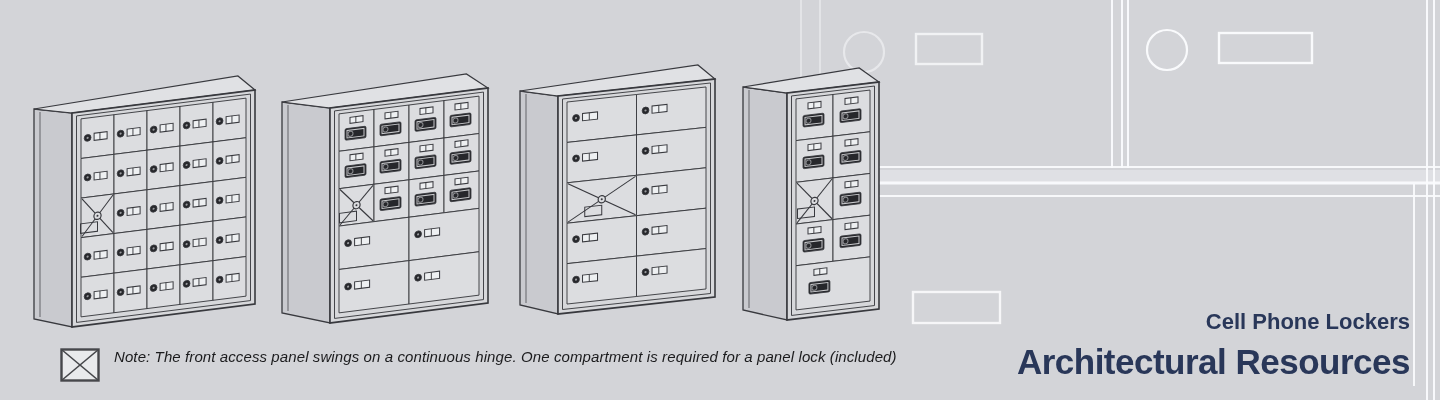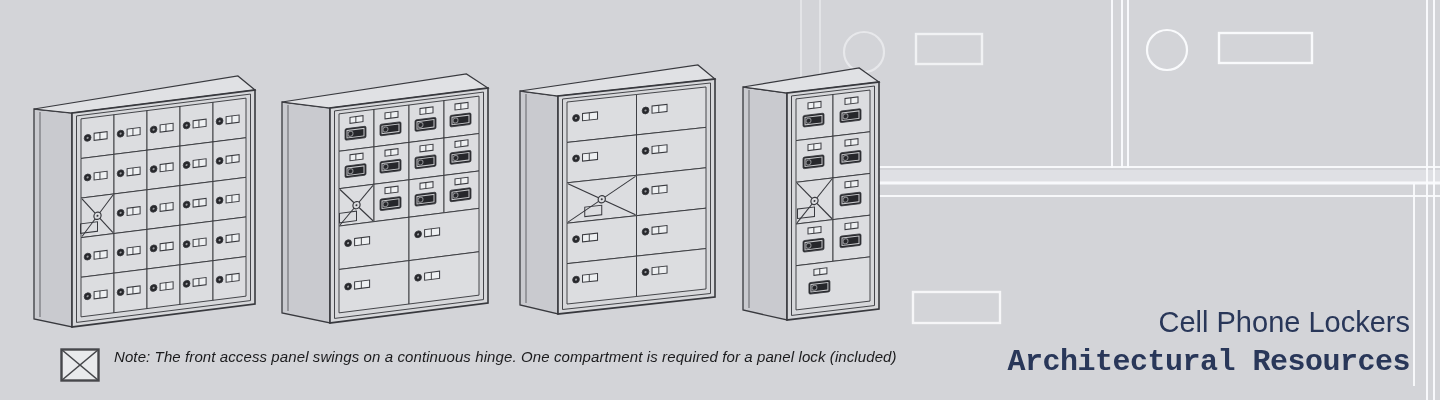--- a/index.html
+++ b/index.html
@@ -17,22 +17,22 @@
   }
   .note-icon{width:40px;height:34px;flex:0 0 auto;margin-top:2px;}
   .note-text{
     font-size:15px;font-style:italic;line-height:22px;
     color:#1b1b1d;letter-spacing:0.1px;white-space:nowrap;
   }
   .branding{
     position:absolute;right:30px;top:306px;
     text-align:right;color:#293759;
   }
-  .product-line{font-size:29px;font-weight:400;line-height:32px;}
-  .brand-name{font-size:30px;font-weight:700;line-height:48px;letter-spacing:-0.5px;font-family:Liberation Mono, monospace;}
+  .product-line{font-size:22px;font-weight:700;line-height:32px;}
+  .brand-name{font-size:35px;font-weight:700;line-height:48px;letter-spacing:-0.5px;}
 </style>
 </head>
 <body>
 
 <div class="banner">
 
   <svg id="scene" class="illustration" viewBox="0 0 1440 400">
       <g>
         <line x1="801" y1="0" x2="801" y2="80" stroke="#fbfcfe" stroke-width="2" opacity="0.4"></line>
         <line x1="820" y1="0" x2="820" y2="82" stroke="#fbfcfe" stroke-width="2" opacity="0.4"></line>

